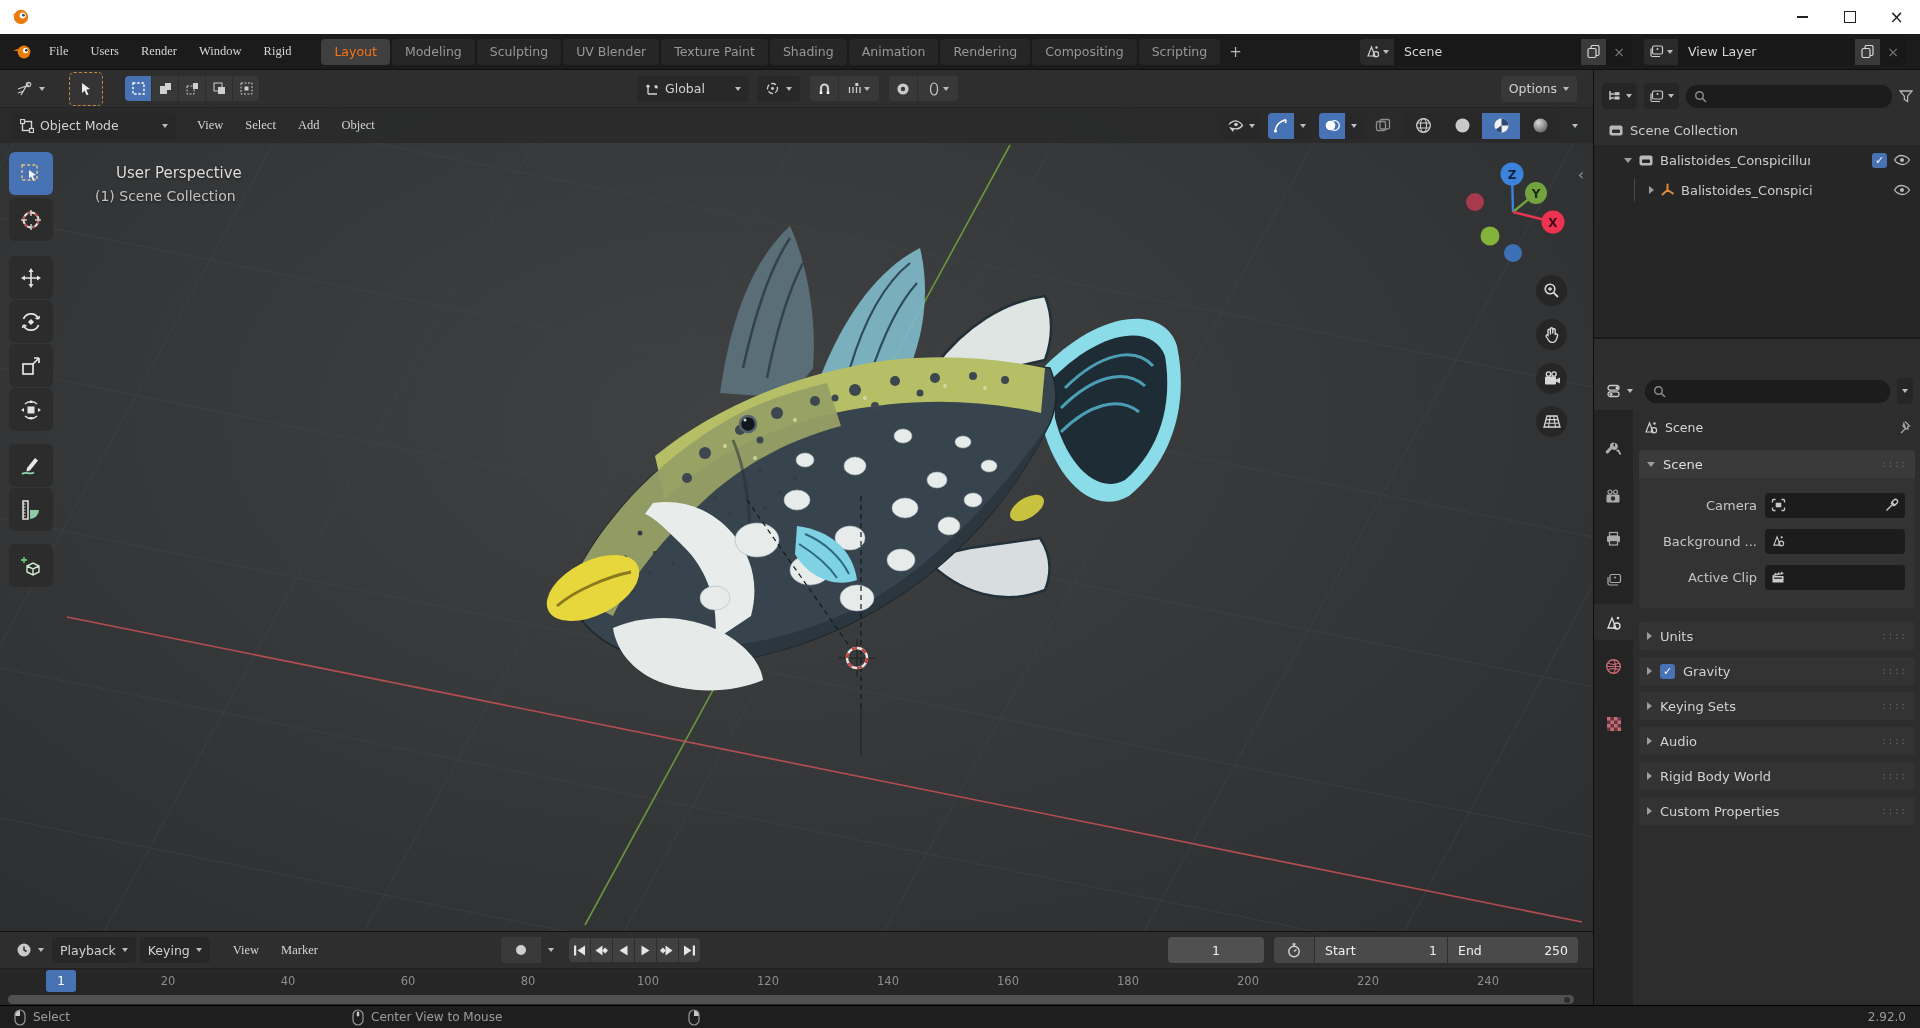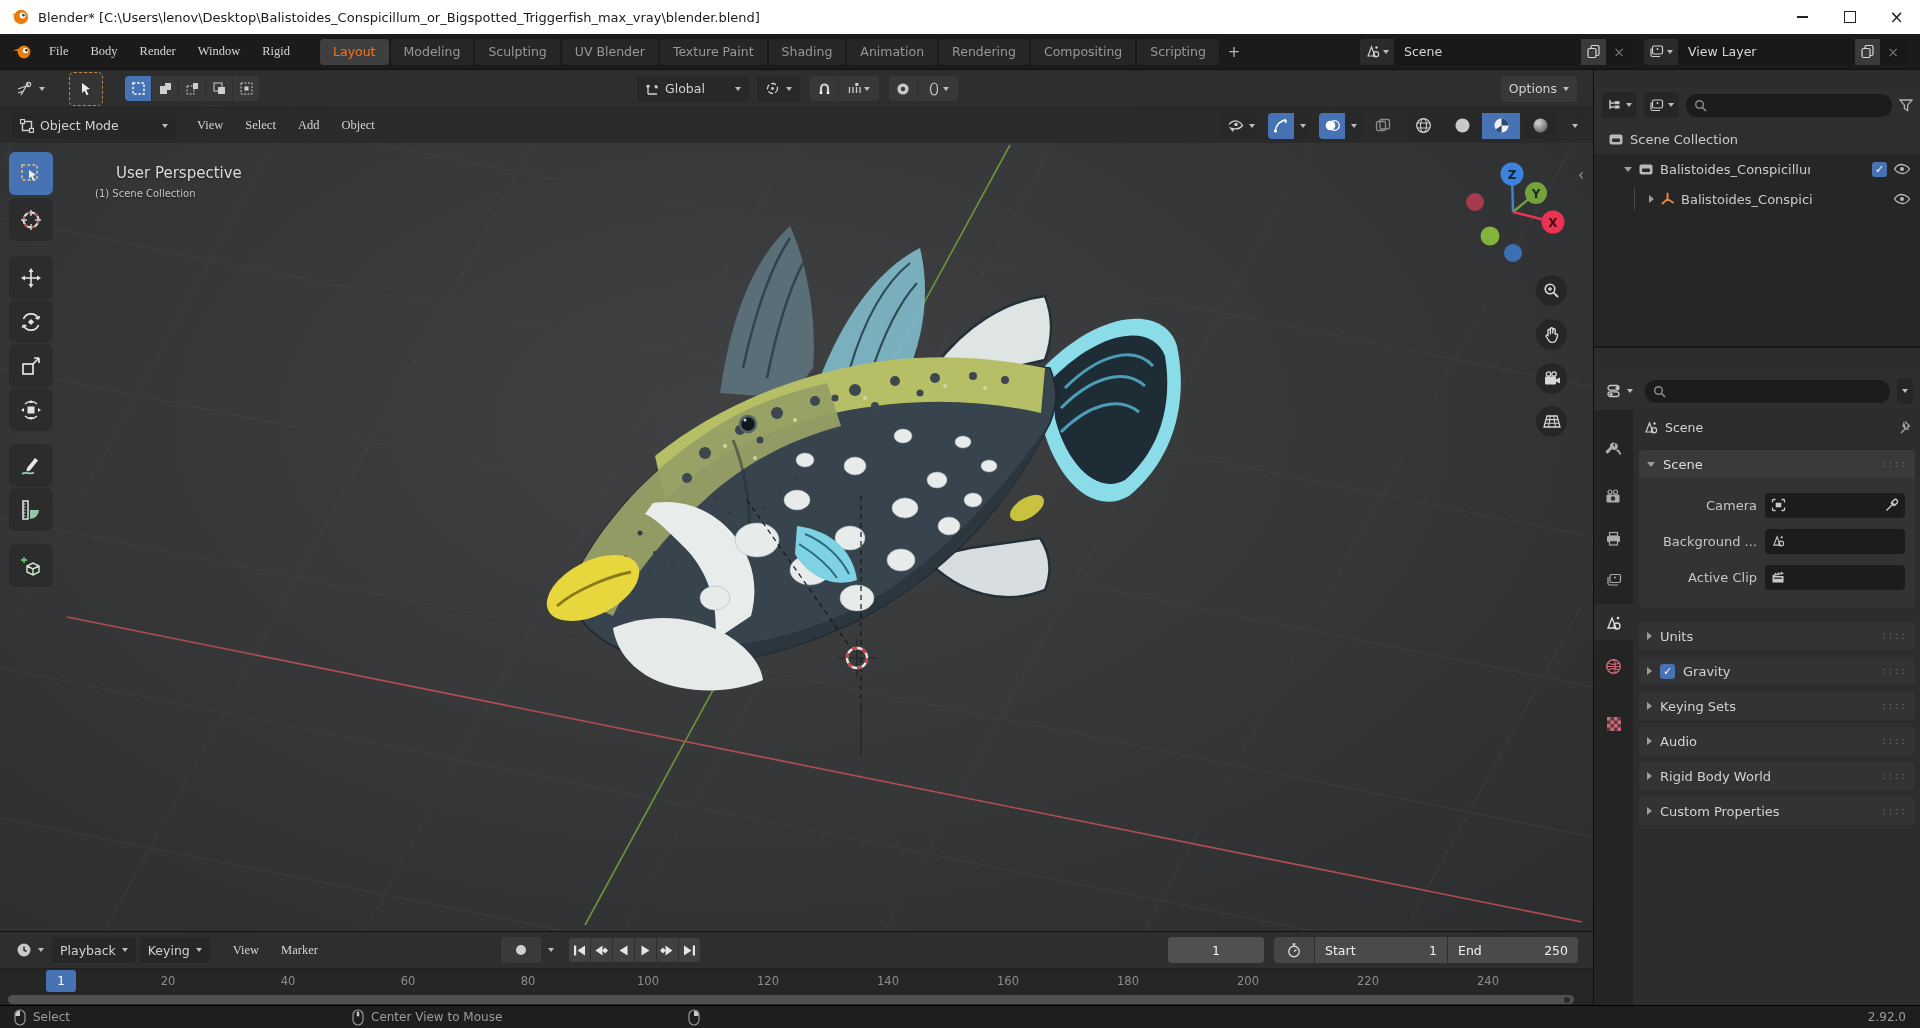--- a/index.html
+++ b/index.html
@@ -49,21 +49,21 @@
            display:flex;align-items:center;z-index:6;}
   .icon-btn{height:26px;display:flex;align-items:center;justify-content:center;
             background:#282828;border-radius:4px;padding:0 5px;gap:4px;}
   .icon-btn.on{background:#4772b3;}
 
   
   #viewport{left:0;top:108px;width:1593px;height:823px;
             background:radial-gradient(ellipse at 46% 38%, #404142 0%, #353637 55%, #2c2d2e 100%);
             overflow:hidden;}
   .vp-text1{left:116px;top:56px;font-size:15px;color:#dcdcdc;text-shadow:0 1px 2px rgba(0,0,0,.5);}
-  .vp-text2{left:95px;top:80px;font-size:10px;color:#c4c4c4;text-shadow:0 1px 2px rgba(0,0,0,.5);}
+  .vp-text2{left:95px;top:80px;font-size:14px;color:#c4c4c4;text-shadow:0 1px 2px rgba(0,0,0,.5);}
   .tool-col-btn{position:absolute;left:9px;width:44px;height:43px;background:rgba(43,43,43,0.92);
                 border-radius:6px;display:flex;align-items:center;justify-content:center;}
   .tool-col-btn.sel{background:#4772b3;}
   .nav-circle{position:absolute;left:1536px;width:31px;height:31px;border-radius:50%;
               background:rgba(30,30,30,0.62);display:flex;align-items:center;justify-content:center;}
   .collapse-arrow{position:absolute;left:1578px;top:58px;color:#9a9a9a;font-size:15px;}
 
   
   #timeline{left:0;top:931px;width:1593px;height:74px;background:#2b2b2b;
             border-top:1px solid #121212;box-sizing:border-box;}
@@ -76,21 +76,21 @@
   #tl-scroll{position:relative;height:11px;background:#262626;}
   #tl-scrollbar{position:absolute;left:8px;top:1px;width:1566px;height:9px;background:#505050;border-radius:5px;}
   #tl-knob{position:absolute;right:4px;top:1.5px;width:6px;height:6px;border-radius:50%;background:#2b2b2b;}
   .media-btn{width:21px;height:24px;display:flex;align-items:center;justify-content:center;background:#404040;}
   .frame-field{height:26px;background:#505050;border-radius:4px;display:flex;align-items:center;
                justify-content:center;color:#f0f0f0;}
 
   
   #sidebar{left:1593px;top:70px;width:327px;height:935px;background:#2d2d2d;
            border-left:1px solid #0d0d0d;box-sizing:border-box;}
-  #outliner{position:absolute;left:0;top:16px;width:327px;height:262px;background:#262626;
+  #outliner{position:absolute;left:0;top:7px;width:327px;height:262px;background:#262626;
             border-bottom:2px solid #191919;box-sizing:border-box;}
   .panel-header{height:38px;background:#2e2e2e;display:flex;align-items:center;padding:0 8px;gap:7px;box-sizing:border-box;}
   .search-field{height:23px;background:#1c1c1c;border-radius:11px;flex:1;display:flex;
                 align-items:center;padding:0 8px;gap:6px;color:#777;}
   .ol-row{height:30px;display:flex;align-items:center;font-size:13px;color:#cccccc;gap:6px;}
   #properties{position:absolute;left:0;top:302px;width:327px;height:633px;background:#2d2d2d;}
   #ptab-col{position:absolute;left:0;top:38px;width:39px;height:595px;background:#242424;}
   .ptab{position:absolute;left:0;width:39px;height:36px;display:flex;align-items:center;justify-content:center;border-radius:4px 0 0 4px;}
   .ptab.active{background:#2d2d2d;}
   #pcontent{position:absolute;left:39px;top:38px;width:288px;height:595px;}
@@ -121,21 +121,20 @@
 
 <div id="app">
 
   <div id="titlebar" class="abs">
     <svg width="20" height="20" viewBox="0 0 20 20" style="margin-left:10px">
       <circle cx="11" cy="10" r="7.2" fill="#e87d0d"></circle>
       <path d="M2,8 L9,5 L10,9 Z" fill="#e87d0d"></path>
       <circle cx="12.6" cy="8.6" r="3" fill="#fff"></circle>
       <circle cx="13.4" cy="8.2" r="1.4" fill="#265787"></circle>
     </svg>
-    <div class="title">Blender* [C:\Users\lenov\Desktop\Balistoides_Conspicillum_or_Bigspotted_Triggerfish_max_vray\blender.blend]</div>
     <div style="margin-left:auto;display:flex;">
       <div class="win-btn">
           <div class="win-min-glyph"></div>
         </div>
       <div class="win-btn">
           <div class="win-max-glyph"></div>
         </div>
       <div class="win-btn">
           <div class="win-close-glyph">×</div>
         </div>
@@ -143,21 +142,21 @@
   </div>
 
   <div id="topbar" class="abs">
     <svg width="22" height="18" viewBox="0 0 22 18" style="margin:0 4px 0 12px">
       <circle cx="12" cy="9" r="6.4" fill="#e87d0d"></circle>
       <path d="M1,7.5 L10,4.5 L11,8.5 Z" fill="#e87d0d"></path>
       <circle cx="13.5" cy="7.6" r="2.7" fill="#fff"></circle>
       <circle cx="14.3" cy="7.3" r="1.2" fill="#1d1d1d"></circle>
     </svg>
     <div class="menu-item">File</div>
-    <div class="menu-item">Body</div>
+    <div class="menu-item">Users</div>
     <div class="menu-item">Render</div>
     <div class="menu-item">Window</div>
     <div class="menu-item">Rigid</div>
     <div style="width:18px"></div>
     <div class="ws-tab active">Layout</div>
     <div class="ws-tab">Modeling</div>
     <div class="ws-tab">Sculpting</div>
     <div class="ws-tab">UV Blender</div>
     <div class="ws-tab">Texture Paint</div>
     <div class="ws-tab">Shading</div>

